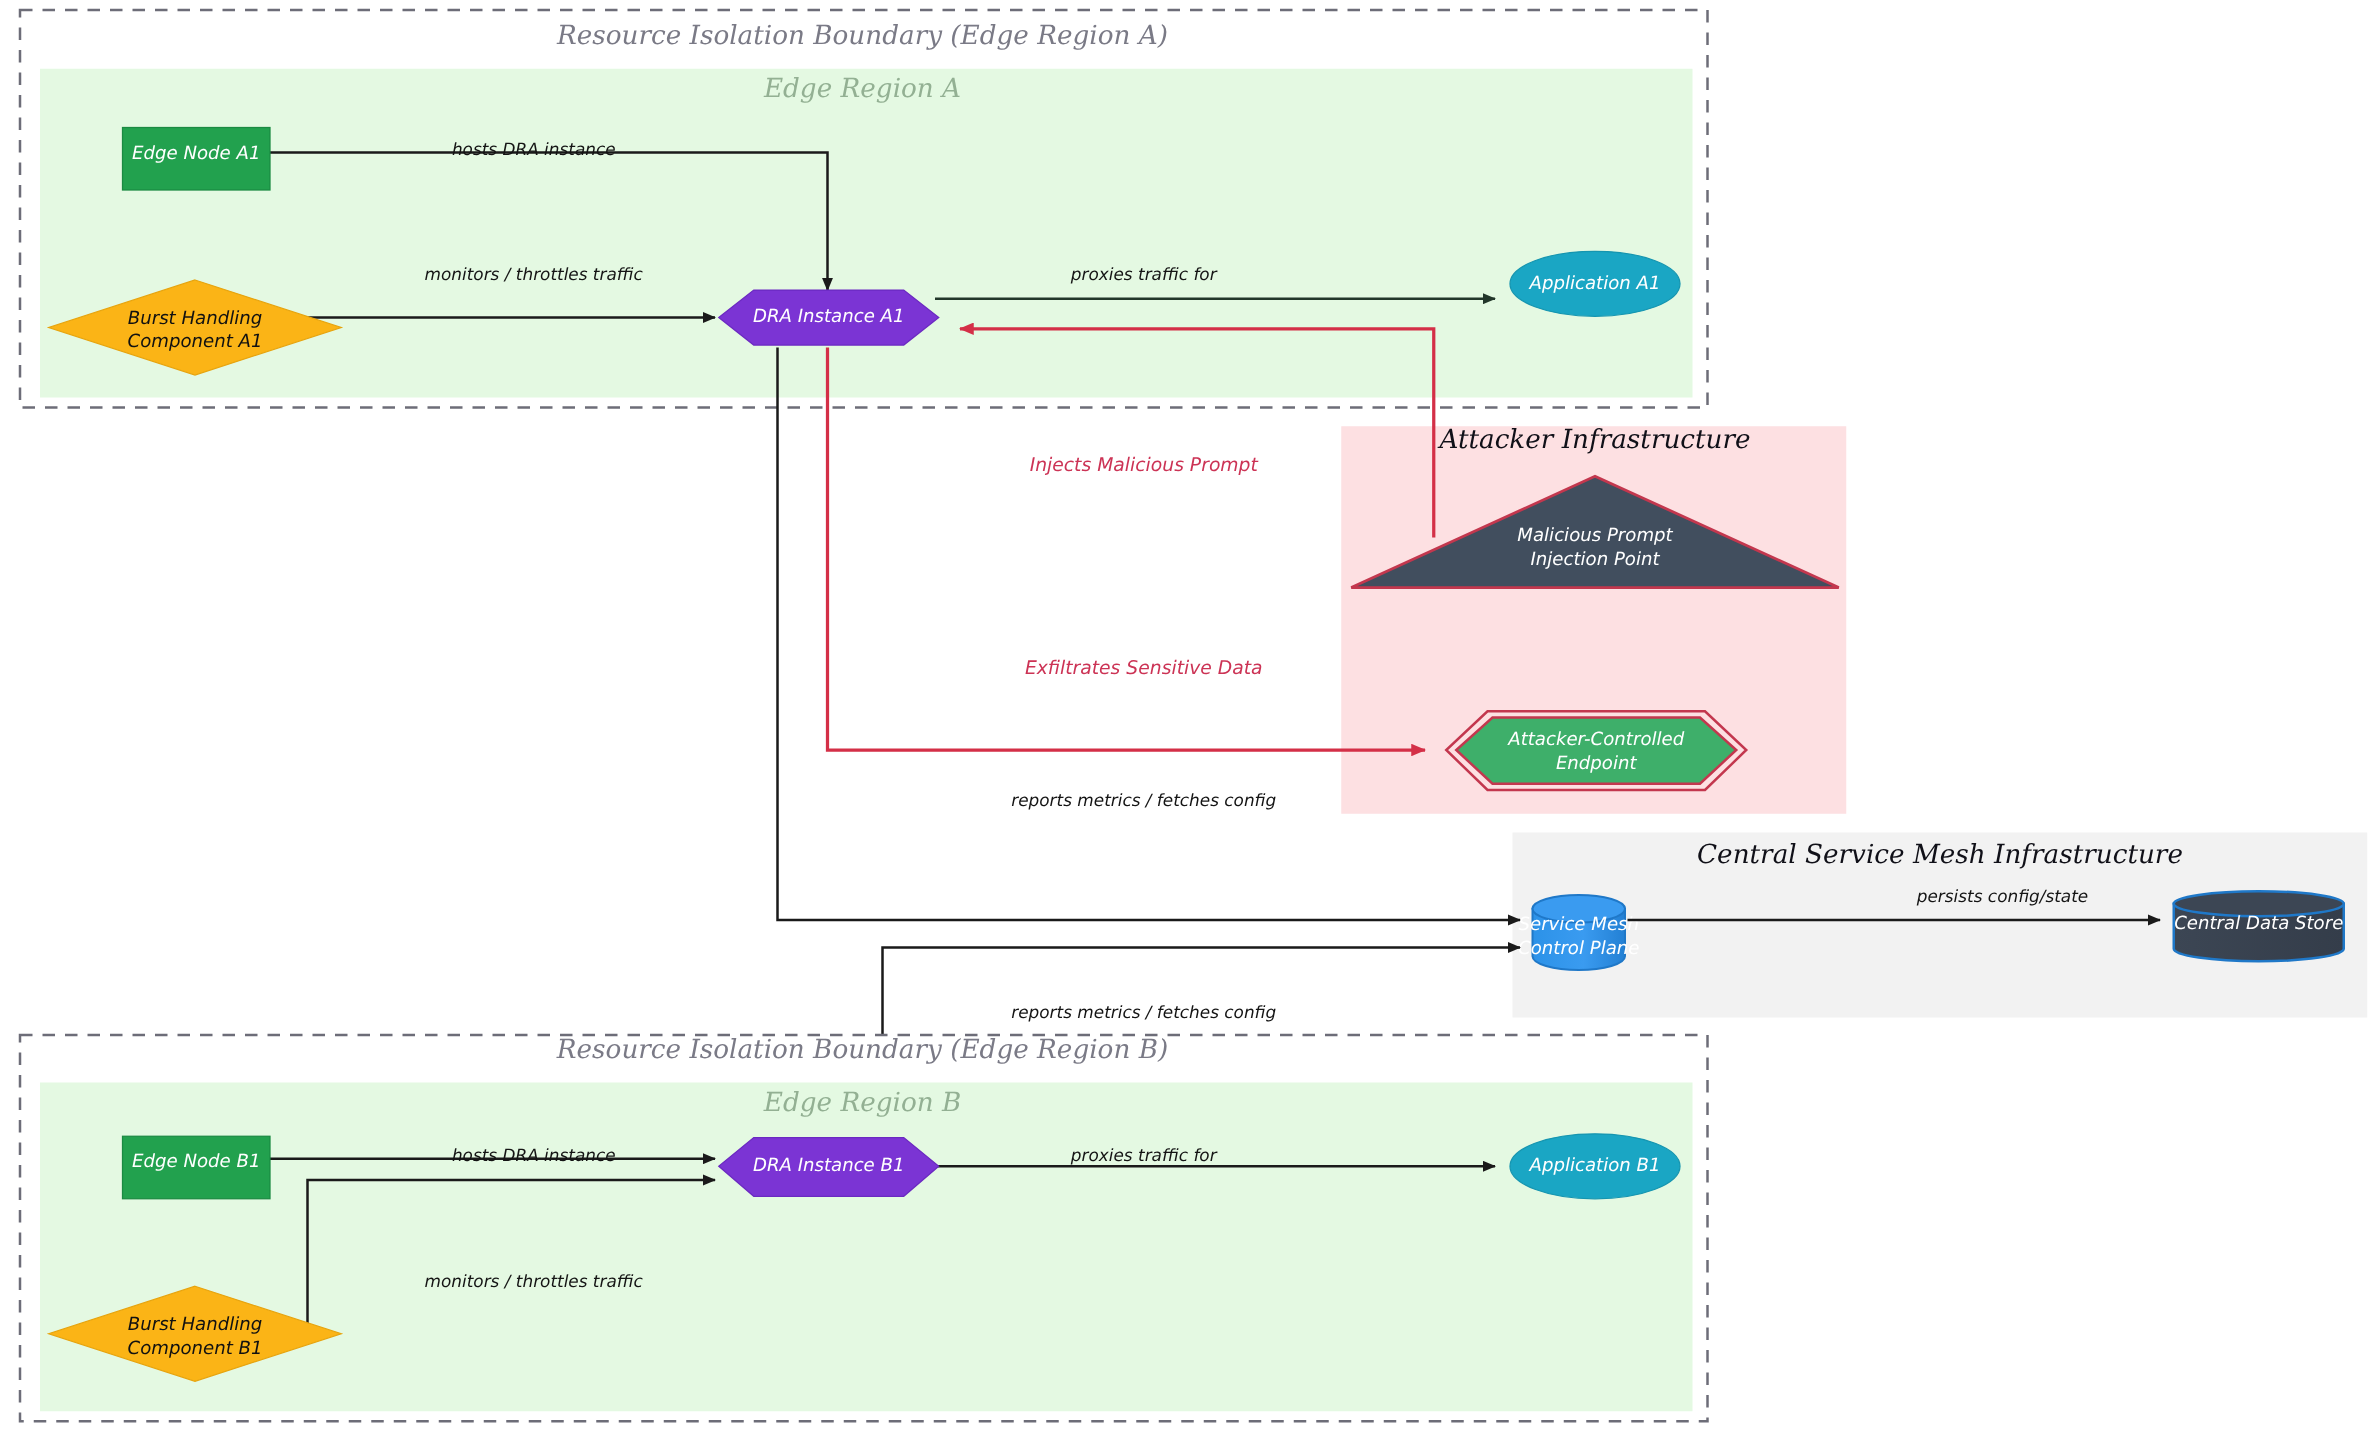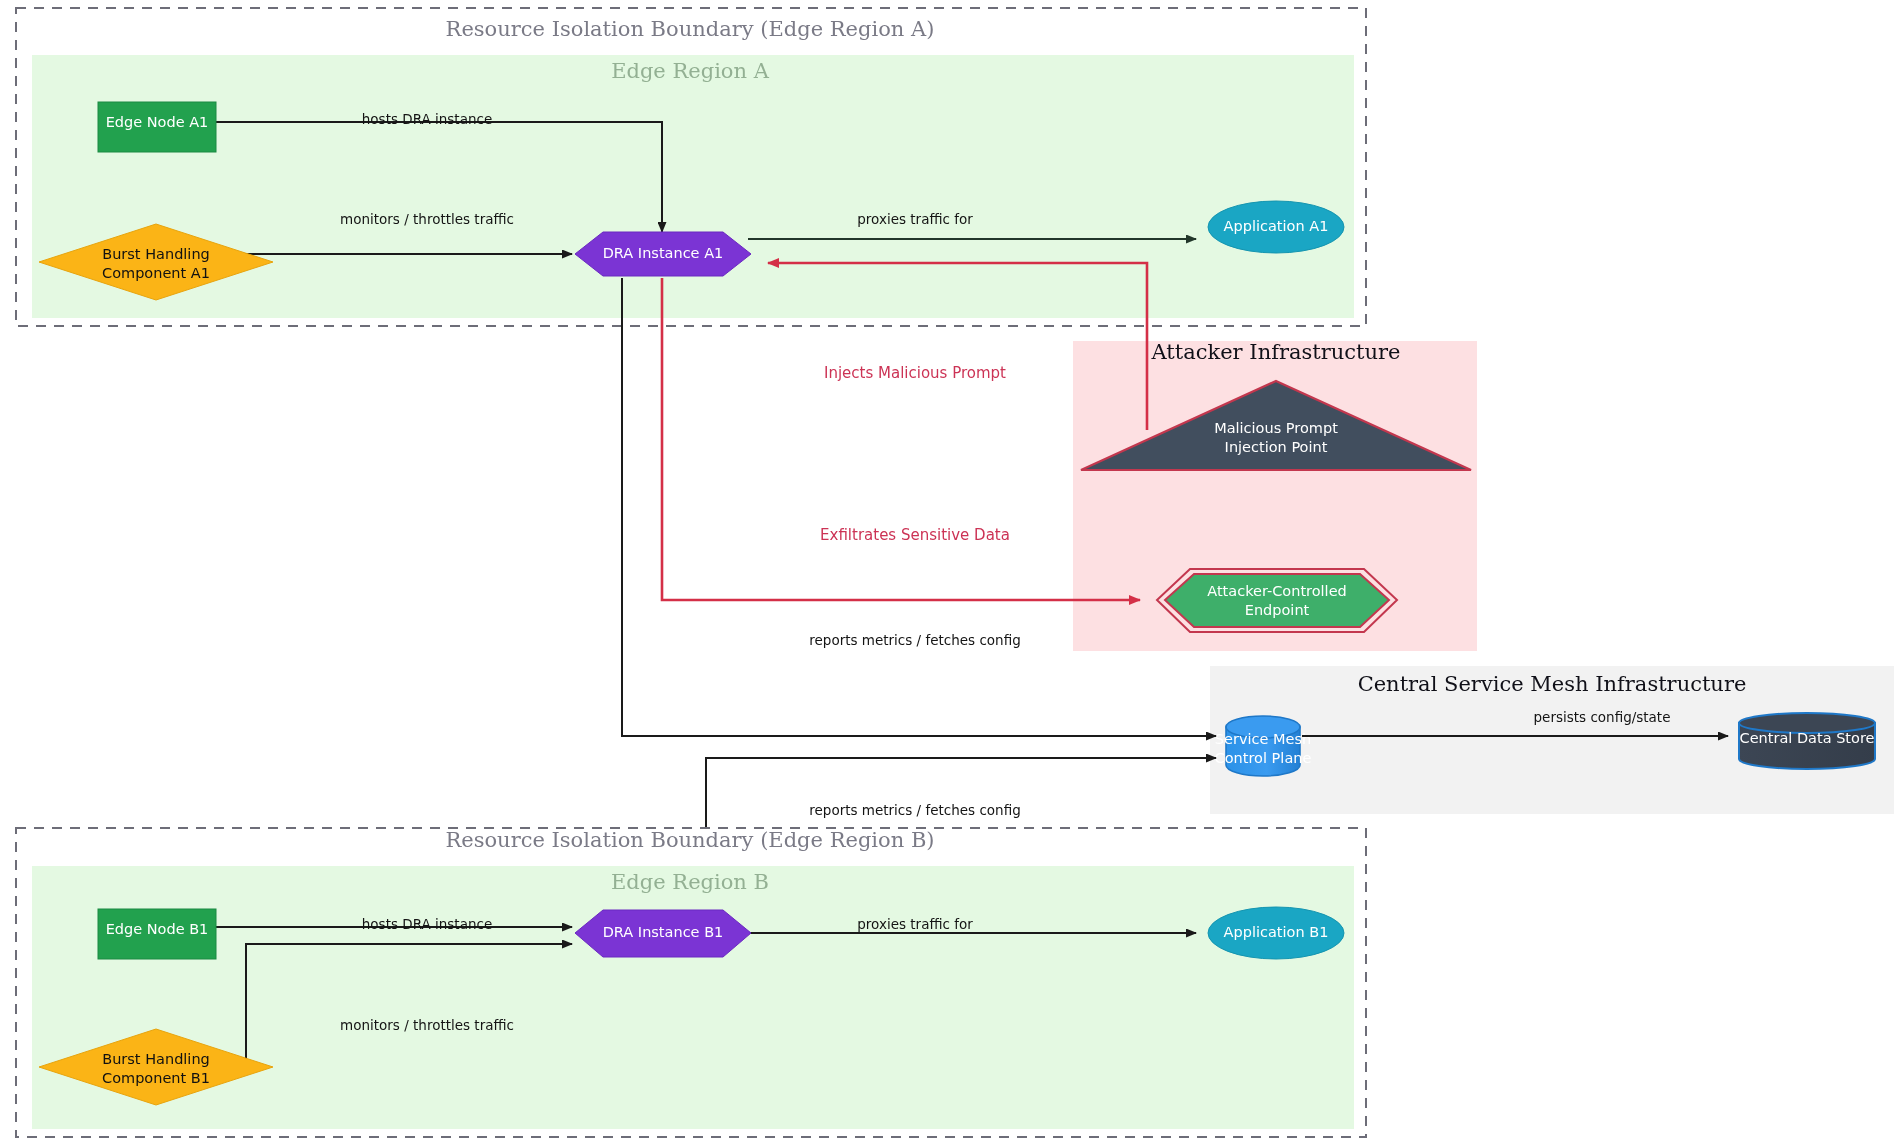--- a/index.html
+++ b/index.html
@@ -1,17 +1,17 @@
 <!DOCTYPE html>
 <html><head>
 <meta charset="utf-8">
 <style>
   html,body{margin:0;padding:0;background:#ffffff;}
   body{width:1894px;height:1145px;position:relative;font-family:"DejaVu Sans",sans-serif;overflow:hidden;}
-  #stage{position:absolute;left:0;top:0;width:1894px;height:1145px;}
+  #stage{position:absolute;left:0;top:0;width:1894px;height:1145px;font-style:italic;}
   svg{position:absolute;left:0;top:0;width:1894px;height:1145px;overflow:visible;}
 
   .cluster-title{
     font-family:"DejaVu Serif",serif;
     font-size:21px;
     text-anchor:middle;
     dominant-baseline:middle;
   }
   .cluster-title.boundary{fill:#7a7a86;}
   .cluster-title.region{fill:#93b093;}

